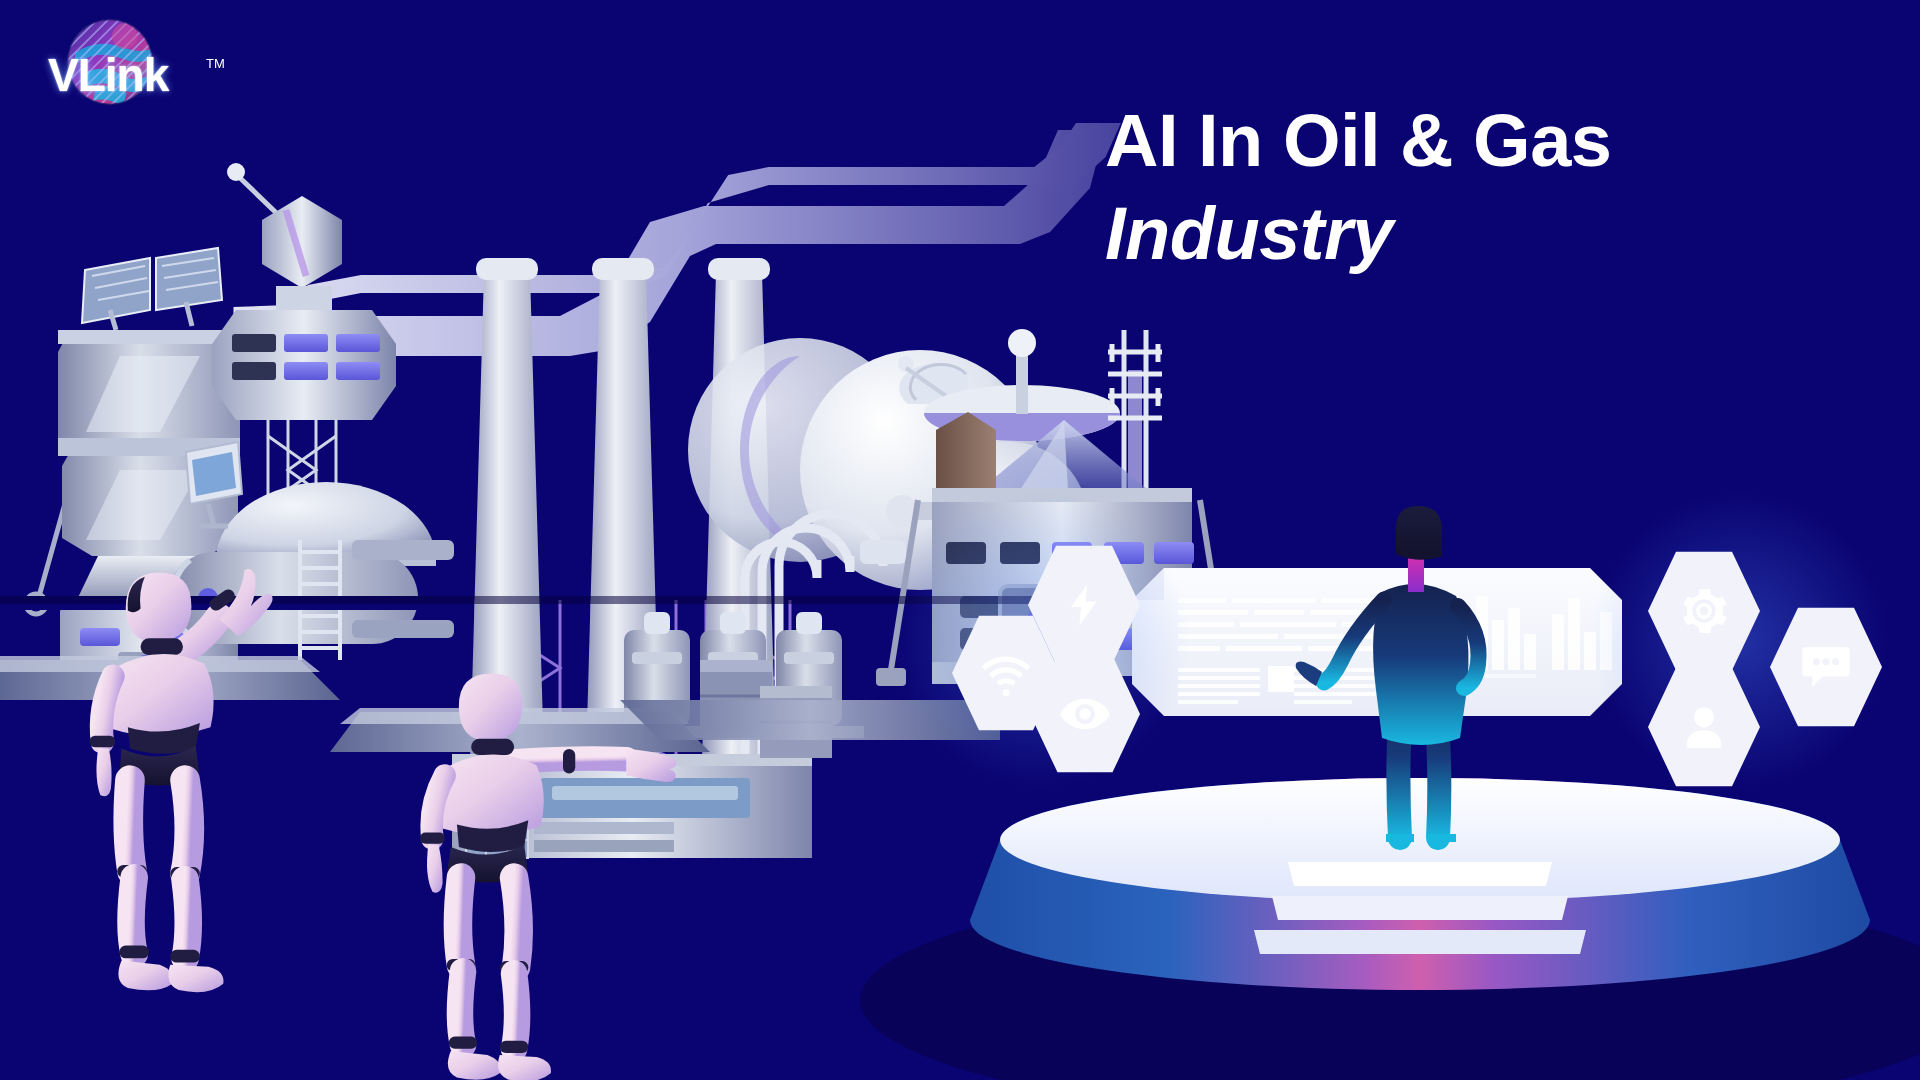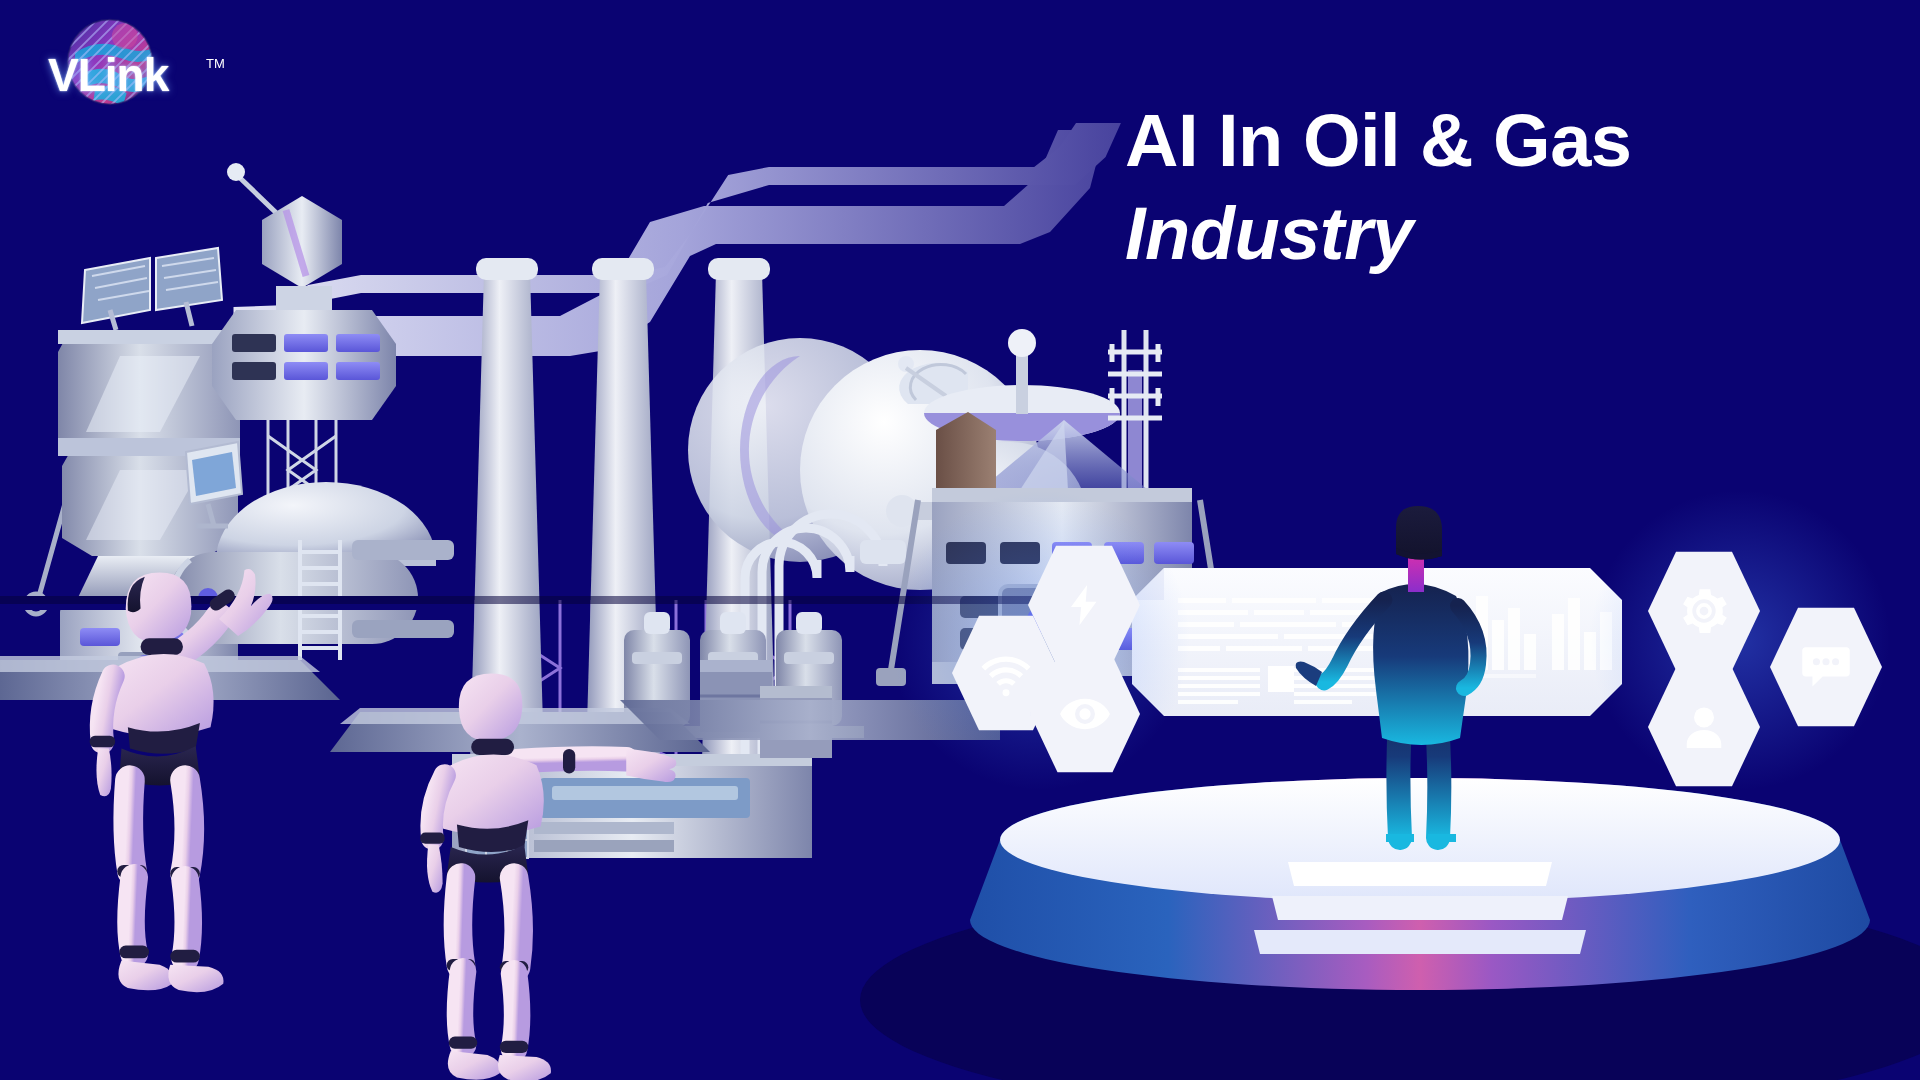--- a/index.html
+++ b/index.html
@@ -42,21 +42,20 @@
   
   #headline{
     position:absolute; left:1105px; top:95px;
     width:740px; z-index:40;
     color:#ffffff;
     font-weight:bold;
     font-size:74px;
     line-height:1.25;
     letter-spacing:-0.5px;
     font-family:"Liberation Sans", sans-serif;
-    margin-left:20px;
   }
   #headline .l1{ display:block; white-space:nowrap; }
   #headline .l2{ display:block;font-style:italic; }
 
   
   .hex{
     position:absolute;
     display:flex; align-items:center; justify-content:center;
     background:#f2f3fa;
     clip-path:polygon(25% 3%,75% 3%,100% 50%,75% 97%,25% 97%,0% 50%);

